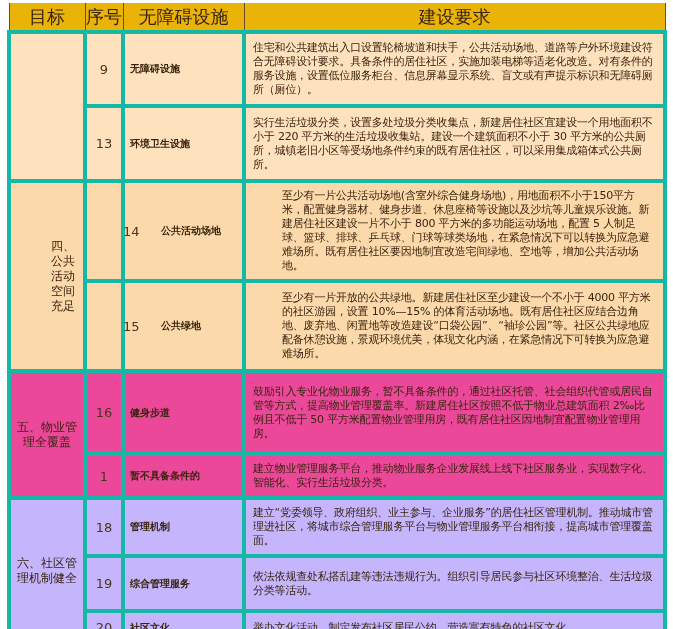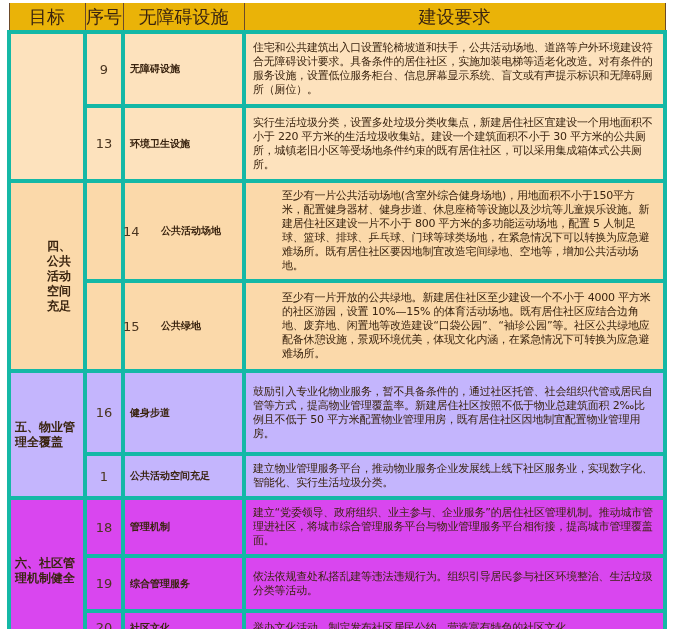--- a/index.html
+++ b/index.html
@@ -7,23 +7,23 @@
          font-family: "DejaVu Sans", "Liberation Sans", sans-serif; }
   .wrap { position: absolute; left: 7px; top: 3px; width: 656px; }
   table { border-collapse: collapse; width: 656px; table-layout: fixed; }
   col.c1 { width: 76px; } col.c2 { width: 38px; } col.c3 { width: 121px; } col.c4 { width: 421px; }
   th { background: #eab308; color: #3a2410; font-size: 18px; font-weight: normal;
        height: 27px; padding: 0; border-left: 1px solid #6b4a2a; border-bottom: 2px solid #6b4a2a; }
   th:first-child { border-left: none; }
   td { border: 4px solid #14b8a6; color: #3a2410; vertical-align: middle; padding: 0; }
   tbody.g3 td { background: #fde2bd; }
   tbody.g4 td { background: #fbd9aa; padding-left: 36px; }
-  tbody.g5 td { background: #c4b5fd; }
-  tbody.g6 td { background: #d946ef; }
-  td.goal { font-size: 12px; font-weight: bold; text-align: left; line-height: 15px; padding: 0 4px; }
+  tbody.g5 td { background: #ec4899; }
+  tbody.g6 td { background: #c4b5fd; }
+  td.goal { font-size: 12px; font-weight: normal; text-align: center; line-height: 15px; padding: 0 4px; }
   td.num { font-size: 13px; text-align: center; color: #4a3520; }
   td.item { font-size: 10px; font-weight: bold; padding-left: 5px; }
   td.req { font-size: 11px; line-height: 14px; padding: 6px 8px 6px 7px; letter-spacing: -0.2px; }
   table { border: 1px solid #6b4a2a; border-top: none; }
 </style>
 </head>
 <body>
 
 <div class="wrap">
 <table>
@@ -72,21 +72,21 @@
 
   <tbody class="g5">
     <tr style="height:83px">
       <td class="goal" rowspan="2">五、物业管理全覆盖</td>
       <td class="num">16</td>
       <td class="item">健身步道</td>
       <td class="req">鼓励引入专业化物业服务，暂不具备条件的，通过社区托管、社会组织代管或居民自管等方式，提高物业管理覆盖率。新建居住社区按照不低于物业总建筑面积 2‰比例且不低于 50 平方米配置物业管理用房，既有居住社区因地制宜配置物业管理用房。</td>
     </tr>
     <tr style="height:35px">
       <td class="num">1</td>
-      <td class="item">公共活动空间充足</td>
+      <td class="item">暂不具备条件的</td>
       <td class="req">建立物业管理服务平台，推动物业服务企业发展线上线下社区服务业，实现数字化、智能化、实行生活垃圾分类。</td>
     </tr>
   </tbody>
 
   <tbody class="g6">
     <tr style="height:50px">
       <td class="goal" rowspan="3">六、社区管理机制健全</td>
       <td class="num">18</td>
       <td class="item">管理机制</td>
       <td class="req">建立“党委领导、政府组织、业主参与、企业服务”的居住社区管理机制。推动城市管理进社区，将城市综合管理服务平台与物业管理服务平台相衔接，提高城市管理覆盖面。</td>

